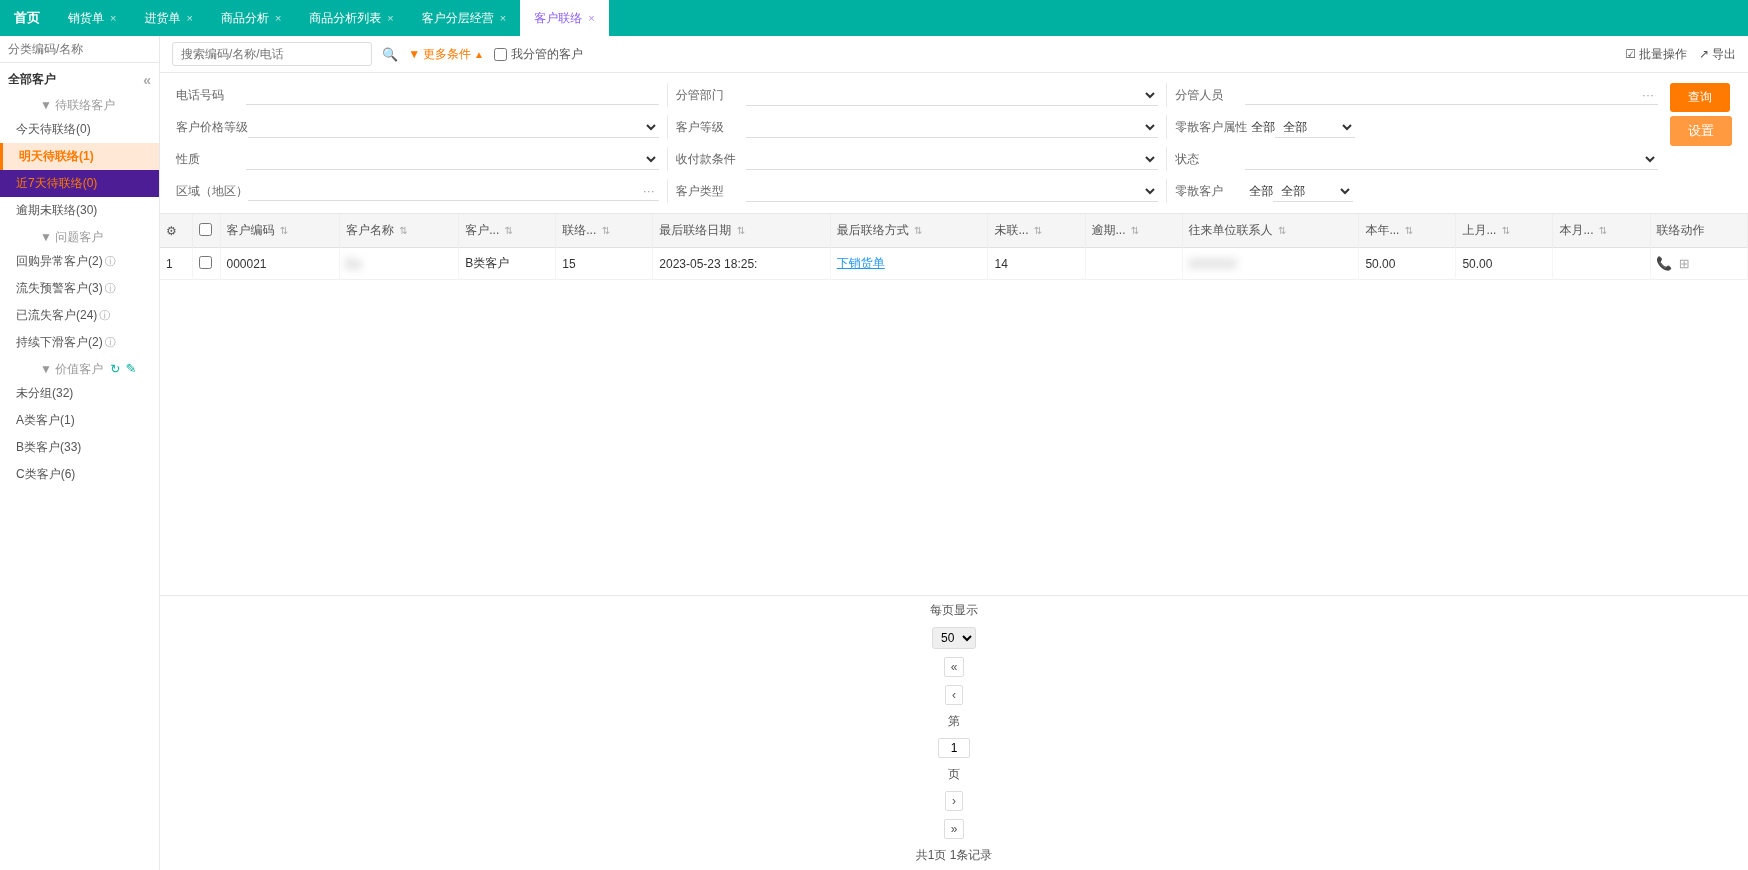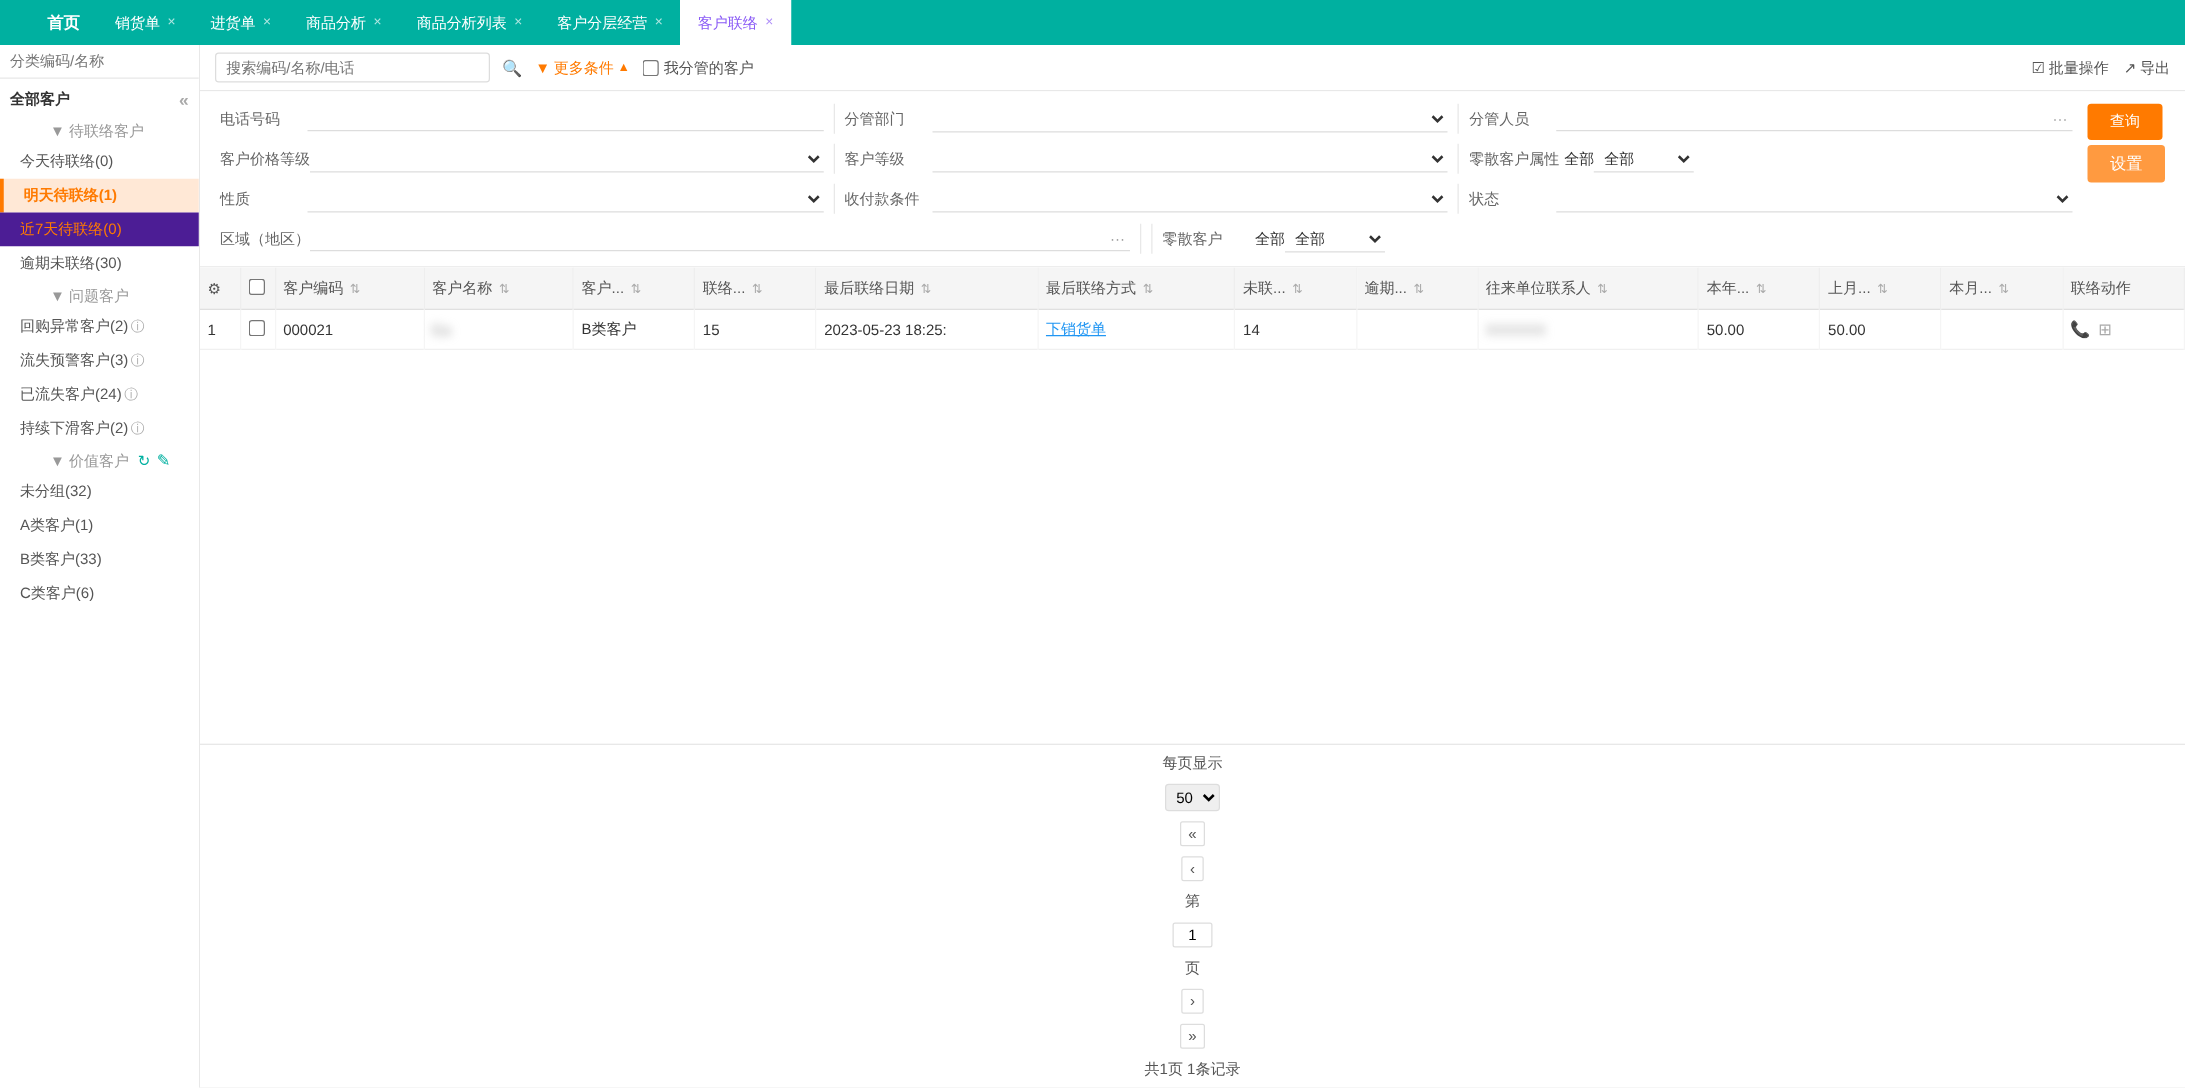--- a/index.html
+++ b/index.html
@@ -4,21 +4,21 @@
   <style>
     * { box-sizing: border-box; margin: 0; padding: 0; font-family: 'Microsoft YaHei', Arial, sans-serif; font-size: 12px; }
     body { background: #f5f5f5; overflow: hidden; }
 
     
     .top-nav {
       background: #00b0a0;
       display: flex;
       align-items: center;
       height: 36px;
-      padding: 0 24px;
+      padding: 0 0;
       gap: 0;
     }
     .nav-item {
       color: #fff;
       padding: 0 14px;
       height: 36px;
       display: flex;
       align-items: center;
       cursor: pointer;
       white-space: nowrap;
@@ -98,21 +98,21 @@
       padding: 6px 12px;
       display: flex;
       align-items: center;
       gap: 10px;
       border-bottom: 1px solid #e8e8e8;
     }
     .filter-search-input {
       border: 1px solid #ddd;
       border-radius: 3px;
       padding: 4px 8px;
-      width: 220px;
+      width: 200px;
       font-size: 12px;
       outline: none;
       color: #999;
     }
     .filter-btn {
       display: flex;
       align-items: center;
       gap: 3px;
       color: #ff7a00;
       cursor: pointer;
@@ -510,20 +510,26 @@
 
           <div class="filter-row">
             <div class="filter-field">
               <label>区域（地区）</label>
               <div style="flex:1;border-bottom:1px solid #ddd;display:flex;align-items:center;">
                 <input class="filter-input" type="text" style="border: none; flex: 1 1 0%;">
                 <span class="ellipsis-btn">···</span>
               </div>
             </div>
             <div class="filter-divider"></div>
+            <div class="filter-field">
+              <label>客户类型</label>
+              <select class="filter-select">
+                <option></option>
+              </select>
+            </div>
             <div class="filter-divider"></div>
             <div class="filter-field">
               <label>零散客户</label>
               <span style="margin-left:4px;color:#333;">全部</span>
               <select class="filter-select" style="max-width:80px;">
                 <option>全部</option>
               </select>
             </div>
           </div>
         </div>

